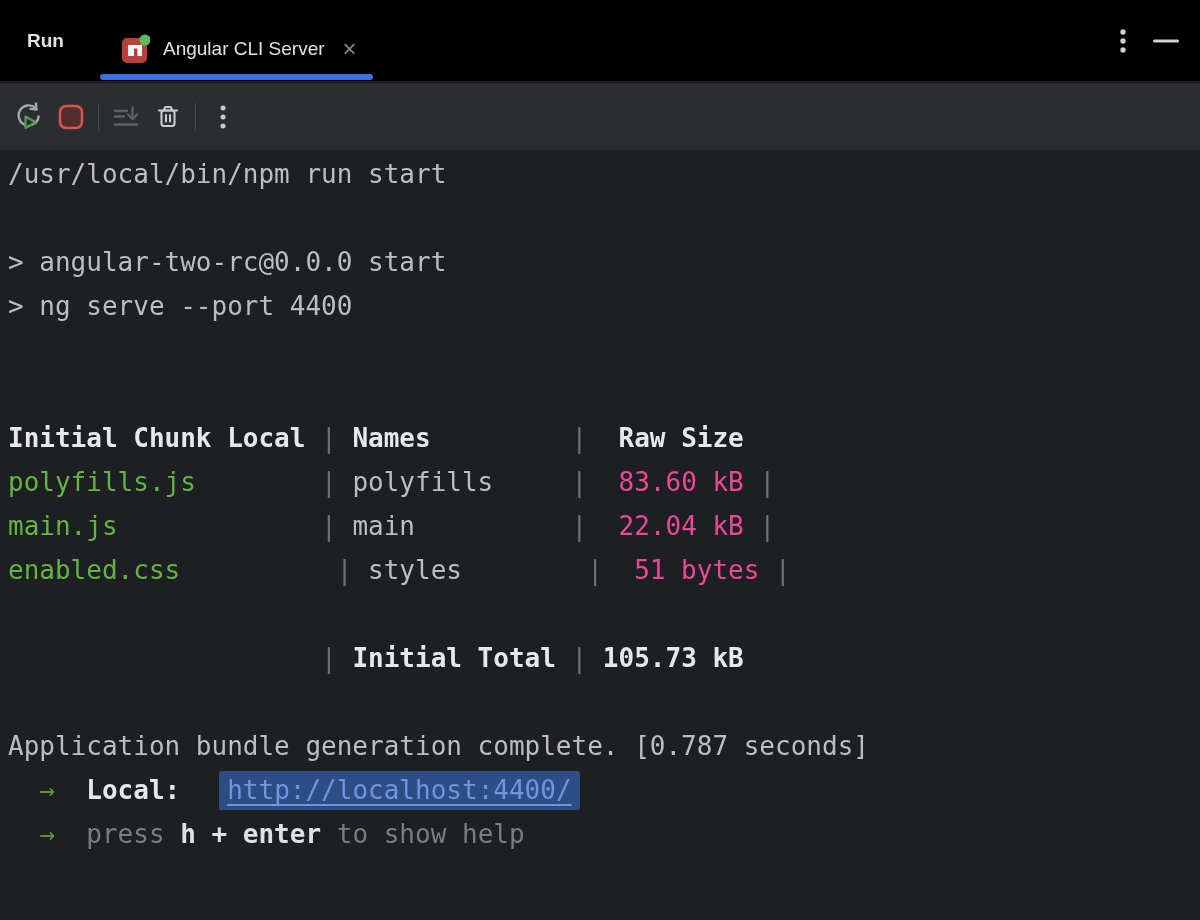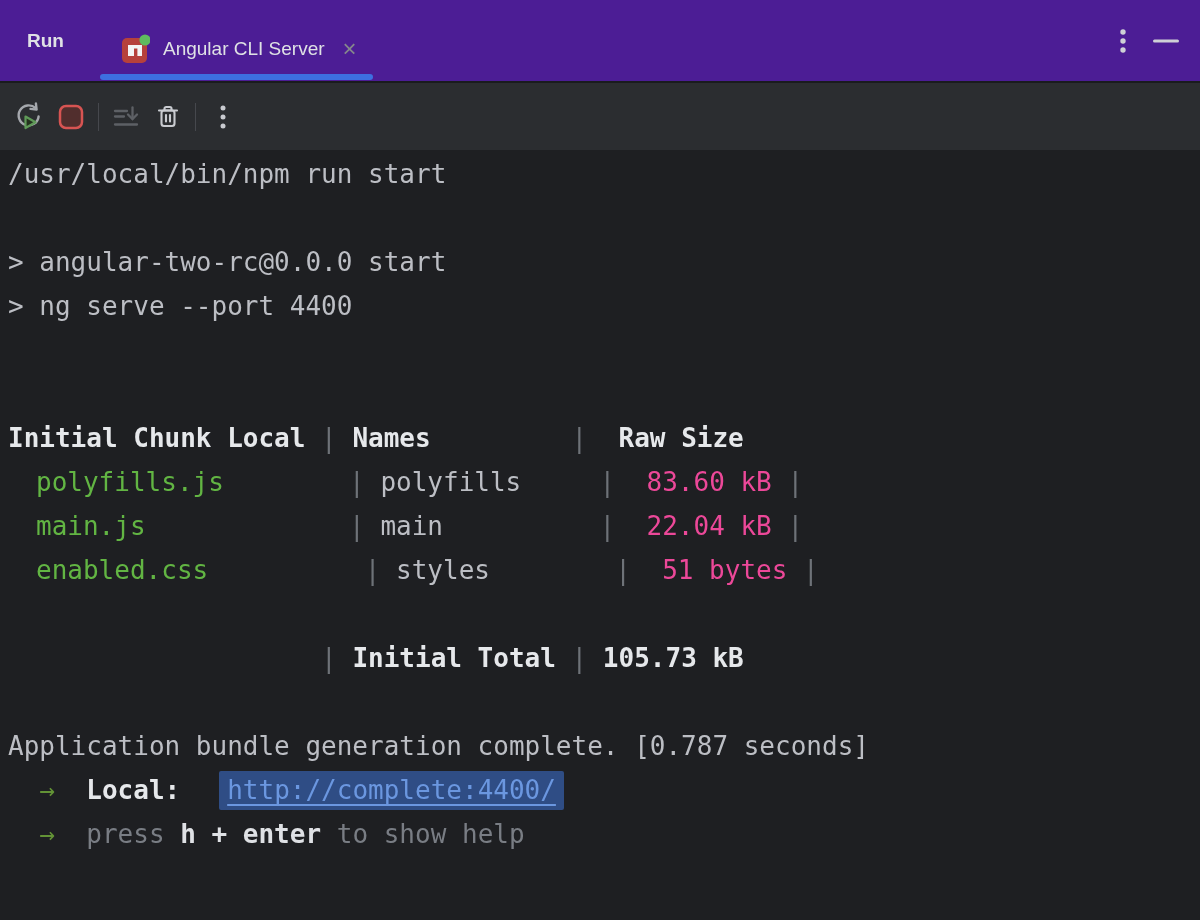--- a/index.html
+++ b/index.html
@@ -1,20 +1,20 @@
 <!DOCTYPE html>
 <html><head>
 <meta charset="utf-8">
 <style>
   * { margin:0; padding:0; box-sizing:border-box; }
   html,body { width:1200px; height:920px; background:#1e1f22; overflow:hidden;
               font-family:"Liberation Sans", sans-serif; }
 
   
-  .header { height:83px; background:#4c1d95; border-bottom:2px solid #1a1b1e;
+  .header { height:83px; background:#000000; border-bottom:2px solid #1a1b1e;
             display:flex; align-items:center; position:relative; }
   .run-label { margin-left:27px; font-size:19px; font-weight:bold; color:#dfe1e5; }
   .tab { position:absolute; left:100px; top:0; height:100%;
          display:flex; align-items:center; padding:16px 16px 0 20px; gap:13px; cursor:pointer; }
   .tab-underline { position:absolute; left:0; right:0; bottom:1px; height:6px;
                    border-radius:3px; }
   .tab-title { font-size:19px; color:#dfe1e5; }
   .tab-close { font-size:24px; color:#85878c; margin-left:5px; line-height:1; }
   .header-right { margin-left:auto; display:flex; align-items:center; gap:24px; margin-right:20px; }
   .icon-btn { display:flex; align-items:center; justify-content:center; cursor:pointer; }
@@ -24,21 +24,21 @@
   .tb-btn { width:34px; height:34px; display:flex; align-items:center; justify-content:center;
             margin-right:8px; border-radius:4px; cursor:pointer; }
   .tb-sep { width:1px; height:28px; background:#46484d; margin:0 10px 0 2px; }
 
   
   .console { background:#1e1f22; height:768px; padding:2px 16px 0 8px;
              font-family:"DejaVu Sans Mono", monospace; font-size:26px; }
   .console-line { white-space:pre; line-height:44px; min-height:44px; }
   .seg-d { color:#bcbec4; }
   .seg-b { color:#e6e8eb; font-weight:bold; }
-  .seg-g { color:#62b543;margin-left:28px; }
+  .seg-g { color:#62b543; }
   .seg-c { color:#ec4899;margin-top:47px; }
   .seg-p { color:#6e7278; }
   .seg-m { color:#797d84; }
   .seg-a { color:#639336; }
   .seg-k { color:#dfe1e5; font-weight:bold; }
   .seg-l { color:#6b97e0; background:#2f4d85; text-decoration:underline;
            text-underline-offset:5px; padding:4px 8px 5px 8px; margin-left:-8px;
            border-radius:2px; cursor:pointer; }
 </style>
 </head>
@@ -133,18 +133,18 @@
         <div class="console-line"></div>
         <div class="console-line"></div>
         <div class="console-line"><span class="seg-b">Initial Chunk Local</span><span class="seg-p"> | </span><span class="seg-b">Names</span><span class="seg-p">         |  </span><span class="seg-b">Raw Size</span></div>
         <div class="console-line"><span class="seg-g">polyfills.js</span><span class="seg-p">        | </span><span class="seg-d">polyfills</span><span class="seg-p">     |  </span><span class="seg-c">83.60 kB</span><span class="seg-p"> |</span></div>
         <div class="console-line"><span class="seg-g">main.js</span><span class="seg-p">             | </span><span class="seg-d">main</span><span class="seg-p">          |  </span><span class="seg-c">22.04 kB</span><span class="seg-p"> |</span></div>
         <div class="console-line"><span class="seg-g">enabled.css</span><span class="seg-p">          | </span><span class="seg-d">styles</span><span class="seg-p">        |  </span><span class="seg-c">51 bytes</span><span class="seg-p"> |</span></div>
         <div class="console-line"></div>
         <div class="console-line"><span class="seg-d">                    </span><span class="seg-p">| </span><span class="seg-b">Initial Total</span><span class="seg-p"> | </span><span class="seg-b">105.73 kB</span></div>
         <div class="console-line"></div>
         <div class="console-line"><span class="seg-d">Application bundle generation complete. [0.787 seconds]</span></div>
-        <div class="console-line"><span class="seg-d">  </span><span class="seg-a">→</span><span class="seg-d">  </span><span class="seg-b">Local:</span><span class="seg-d">   </span><span class="seg-l">http://complete:4400/</span></div>
+        <div class="console-line"><span class="seg-d">  </span><span class="seg-a">→</span><span class="seg-d">  </span><span class="seg-b">Local:</span><span class="seg-d">   </span><span class="seg-l">http://localhost:4400/</span></div>
         <div class="console-line"><span class="seg-d">  </span><span class="seg-a">→</span><span class="seg-d">  </span><span class="seg-m">press </span><span class="seg-k">h + enter</span><span class="seg-m"> to show help</span></div>
       </div>
   </div>
 
 </div>
 
 </body></html>

